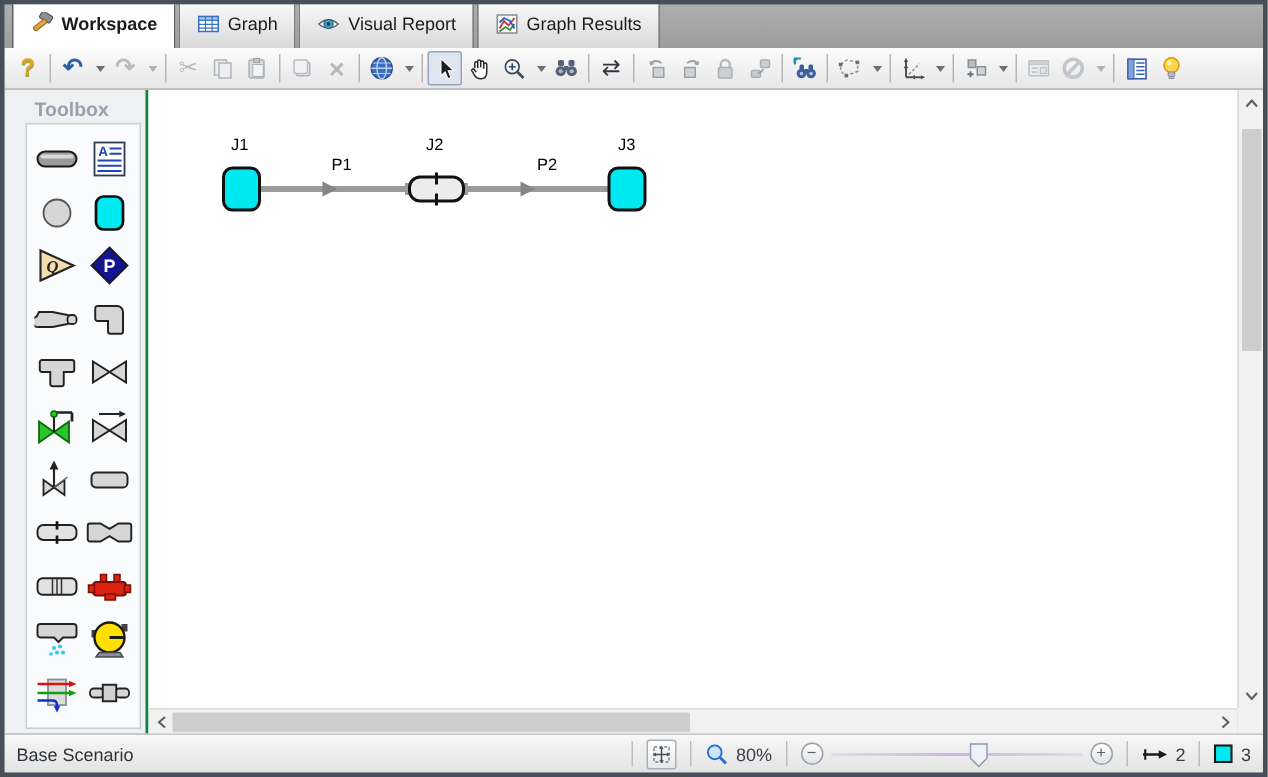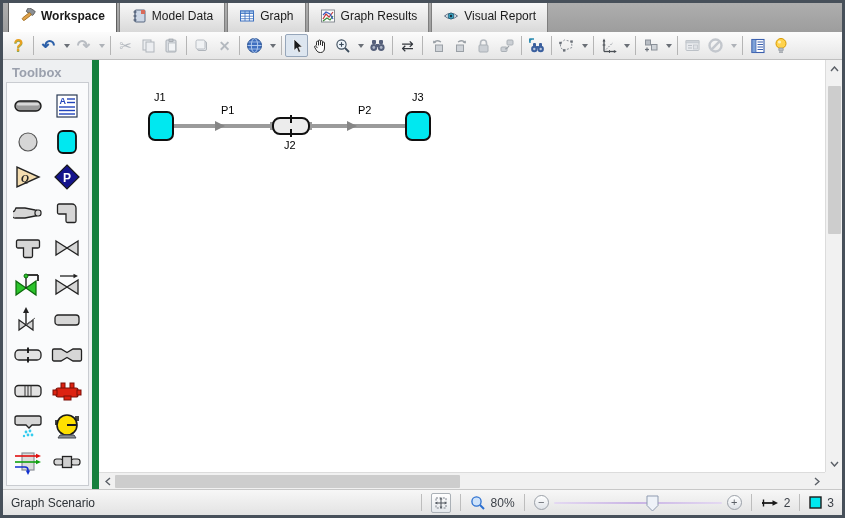--- a/index.html
+++ b/index.html
@@ -21,21 +21,21 @@
   .toolbar{height:28px;background:linear-gradient(#fcfcfc,#e6e6e6);border-bottom:1px solid #bfbfbf;
            display:flex;align-items:center;padding:0 4px;flex:0 0 auto;}
   .tbtn{width:23px;height:23px;display:flex;align-items:center;justify-content:center;border-radius:2px;border:1px solid transparent;}
   .tbtn.active{background:#dde6f0;border:1px solid #96a6ba;}
   .tsep{width:1px;height:19px;background:#b5b5b5;margin:0 3px;flex:0 0 auto;}
   .caret{width:0;height:0;border-left:3px solid transparent;border-right:3px solid transparent;border-top:4px solid #6a6f76;margin-left:1px;}
   .dropbtn{display:flex;align-items:center;justify-content:center;width:12px;height:23px;}
   .glyph{font-size:14px;line-height:1;}
   
   .main{flex:1 1 auto;display:flex;min-height:0;}
-  .toolbox{width:96px;background:#eef0f2;border-right:7px solid #15803d;display:flex;flex-direction:column;padding:2px 3px 3px 3px;}
+  .toolbox{width:96px;background:#eef0f2;border-right:2px solid #15803d;display:flex;flex-direction:column;padding:2px 3px 3px 14px;}
   .toolbox-title{color:#9aa0ad;font-weight:bold;font-size:13px;padding:3px 6px 2px 6px;}
   .toolbox-body{flex:1;background:#fafbfc;border:1px solid #c9ccd1;display:grid;grid-template-columns:1fr 1fr;align-content:space-between;padding:6px 2px;}
   .tool{height:34px;display:flex;align-items:center;justify-content:center;}
   
   .workspace{flex:1;position:relative;background:#86efac;min-width:0;}
   .ws-content{position:absolute;left:0;top:0;right:17px;bottom:17px;background:#fff;overflow:hidden;}
   .vscroll{position:absolute;top:0;right:0;bottom:17px;width:17px;background:#f1f1f1;border-left:1px solid #dcdcdc;}
   .hscroll{position:absolute;left:0;right:17px;bottom:0;height:17px;background:#f1f1f1;border-top:1px solid #dcdcdc;}
   .corner{position:absolute;right:0;bottom:0;width:17px;height:17px;background:#f1f1f1;}
   .sarrow{position:absolute;width:17px;height:17px;display:flex;align-items:center;justify-content:center;}
@@ -66,55 +66,45 @@
   <div class="tabbar">
     <div class="tab active">
       <svg class="ticon" viewBox="0 0 16 16">
         <rect x="7" y="1" width="8" height="5" rx="1" fill="#8b9096" stroke="#555" stroke-width="0.8" transform="rotate(32 11 3)"></rect>
         <rect x="2" y="7" width="10" height="3" rx="1.2" fill="#e0a24a" stroke="#9c6a1e" stroke-width="0.8" transform="rotate(-38 7 9)"></rect>
       </svg>
       <span>Workspace</span>
     </div>
     <div class="tab">
       <svg class="ticon" viewBox="0 0 16 16">
-        <rect x="4" y="2" width="10" height="12" rx="1" fill="#cdd7e6" stroke="#4a5a74" stroke-width="0.9"></rect>
-        <rect x="10" y="2" width="4" height="4" fill="#d96a5a"></rect>
-        <circle cx="4" cy="4" r="1.1" fill="none" stroke="#3a4a64" stroke-width="0.8"></circle>
-        <circle cx="4" cy="8" r="1.1" fill="none" stroke="#3a4a64" stroke-width="0.8"></circle>
-        <circle cx="4" cy="12" r="1.1" fill="none" stroke="#3a4a64" stroke-width="0.8"></circle>
-      </svg>
-      <span>Model Data</span>
-    </div>
-    <div class="tab">
-      <svg class="ticon" viewBox="0 0 16 16">
         <rect x="1.5" y="3" width="13" height="10" fill="#fff" stroke="#3a6fbf" stroke-width="1"></rect>
         <rect x="1.5" y="3" width="13" height="2.6" fill="#9fc0e8" stroke="#3a6fbf" stroke-width="0.8"></rect>
         <line x1="6" y1="3" x2="6" y2="13" stroke="#3a6fbf" stroke-width="0.8"></line>
         <line x1="10.4" y1="3" x2="10.4" y2="13" stroke="#3a6fbf" stroke-width="0.8"></line>
         <line x1="1.5" y1="8.2" x2="14.5" y2="8.2" stroke="#3a6fbf" stroke-width="0.8"></line>
         <line x1="1.5" y1="10.7" x2="14.5" y2="10.7" stroke="#3a6fbf" stroke-width="0.8"></line>
       </svg>
       <span>Graph</span>
     </div>
     <div class="tab">
       <svg class="ticon" viewBox="0 0 16 16">
+        <path d="M1.5 8 Q8 2.5 14.5 8 Q8 13.5 1.5 8 Z" fill="#f3f8fd" stroke="#5a6a80" stroke-width="1"></path>
+        <circle cx="8" cy="8" r="3" fill="#3aa0c0" stroke="#2a5a70" stroke-width="0.8"></circle>
+        <circle cx="8" cy="8" r="1.2" fill="#16303c"></circle>
+      </svg>
+      <span>Visual Report</span>
+    </div>
+    <div class="tab">
+      <svg class="ticon" viewBox="0 0 16 16">
         <rect x="1.5" y="2" width="13" height="12" fill="#fdfdfd" stroke="#7a8088" stroke-width="0.9"></rect>
         <polyline points="3,11 6,6 9,9 13,4" fill="none" stroke="#c23a3a" stroke-width="1.2"></polyline>
         <polyline points="3,13 7,10 10,12 13,8" fill="none" stroke="#3a8a3a" stroke-width="1.2"></polyline>
         <polyline points="3,7 6,4 10,6 13,11" fill="none" stroke="#3a5abf" stroke-width="1.2"></polyline>
       </svg>
       <span>Graph Results</span>
-    </div>
-    <div class="tab">
-      <svg class="ticon" viewBox="0 0 16 16">
-        <path d="M1.5 8 Q8 2.5 14.5 8 Q8 13.5 1.5 8 Z" fill="#f3f8fd" stroke="#5a6a80" stroke-width="1"></path>
-        <circle cx="8" cy="8" r="3" fill="#3aa0c0" stroke="#2a5a70" stroke-width="0.8"></circle>
-        <circle cx="8" cy="8" r="1.2" fill="#16303c"></circle>
-      </svg>
-      <span>Visual Report</span>
     </div>
   </div>
 
   <div class="toolbar">
     <div class="tbtn">
       <span class="glyph" style="color:#e8a020;font-weight:bold;font-size:16px;text-shadow:0 1px 0 #8a5;">?</span>
     </div>
     <div class="tsep"></div>
     <div class="tbtn">
       <span class="glyph" style="color:#2b5fa8;font-size:16px;font-weight:bold;">↶</span>
@@ -504,21 +494,21 @@
         </div>
 
       </div>
     </div>
 
     <div class="workspace">
       <div class="ws-content">
 
         <div class="mlabel" style="left:55px;top:31px;">J1</div>
         <div class="mlabel" style="left:122px;top:44px;">P1</div>
-        <div class="mlabel" style="left:185px;top:31px;margin-top:48px;">J2</div>
+        <div class="mlabel" style="left:185px;top:31px;">J2</div>
         <div class="mlabel" style="left:244px;top:44px;padding-left:15px;">P2</div>
         <div class="mlabel" style="left:313px;top:31px;">J3</div>
 
         <div class="pipe" style="left:73px;top:64px;width:100px;"></div>
         <div class="pipe-arrow" style="left:116px;top:61px;"></div>
         <div class="pipe" style="left:210px;top:64px;width:98px;"></div>
         <div class="pipe-arrow" style="left:248px;top:61px;"></div>
 
         <div class="reservoir" style="left:49px;top:51px;"></div>
         <svg width="44" height="24" viewBox="0 0 44 24" style="position:absolute;left:170px;top:54px;">
@@ -556,21 +546,21 @@
           <svg width="6" height="9" viewBox="0 0 6 9">
               <polyline points="1,1 5,4.5 1,8" fill="none" stroke="#5a5f66" stroke-width="1.4"></polyline>
             </svg>
         </div>
       </div>
       <div class="corner"></div>
     </div>
   </div>
 
   <div class="statusbar">
-    <span style="color:#2e3338;">Graph Scenario</span>
+    <span style="color:#2e3338;">Base Scenario</span>
     <div style="flex:1;"></div>
     <div class="ssep"></div>
     <div class="sbtn" style="width:20px;height:20px;border:1px solid #aab0b6;border-radius:2px;background:linear-gradient(#fff,#e4e8ec);">
       <svg width="14" height="14" viewBox="0 0 14 14">
         <rect x="2" y="2" width="10" height="10" fill="none" stroke="#7a808a" stroke-width="1" stroke-dasharray="2,1.4"></rect>
         <line x1="7" y1="3.2" x2="7" y2="10.8" stroke="#3a4least0" stroke-width="1"></line>
         <line x1="7" y1="3.2" x2="7" y2="10.8" stroke="#4a5058" stroke-width="1"></line>
         <line x1="3.2" y1="7" x2="10.8" y2="7" stroke="#4a5058" stroke-width="1"></line>
         <polygon points="7,1.2 5.6,3.4 8.4,3.4" fill="#4a5058"></polygon>
         <polygon points="7,12.8 5.6,10.6 8.4,10.6" fill="#4a5058"></polygon>

